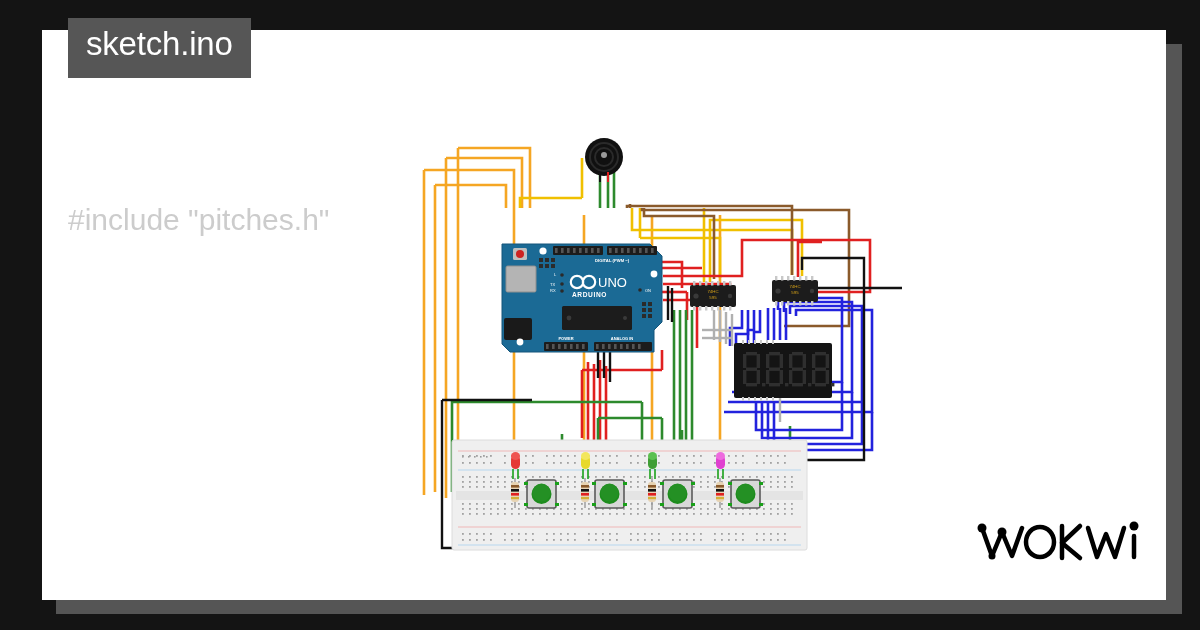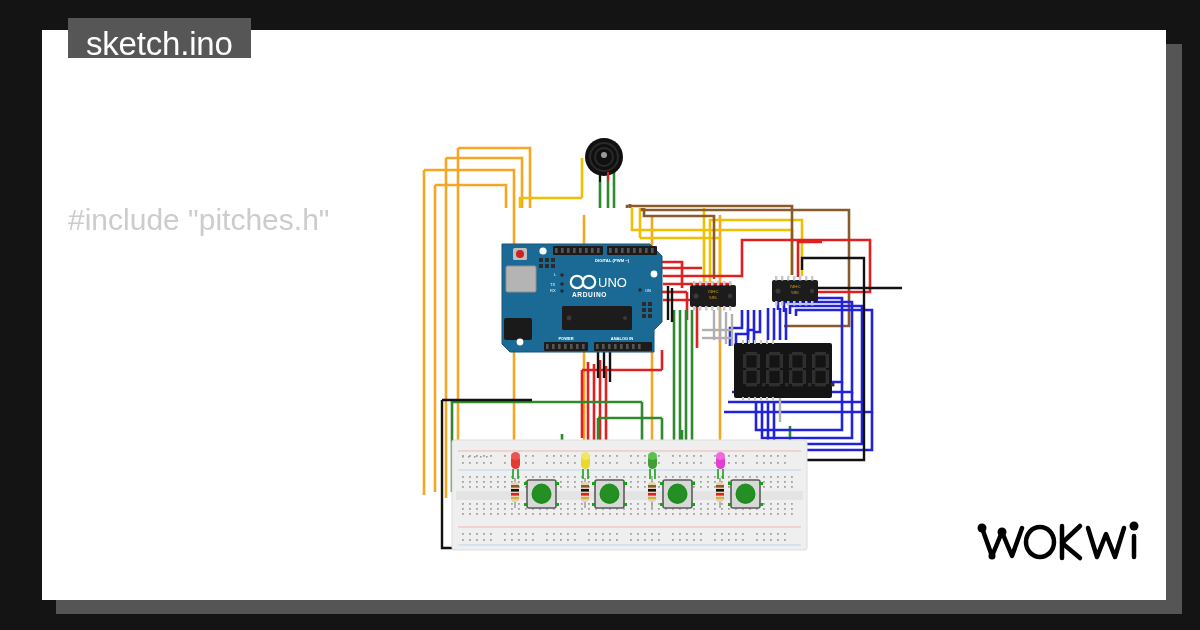--- a/index.html
+++ b/index.html
@@ -39,21 +39,21 @@
     height: 570px;
     background: #ffffff;
     overflow: hidden;
   }
 
   
   .file-tab {
     position: absolute;
     left: 68px;
     top: 18px;
-    height: 40px;
+    height: 60px;
     padding: 0 18px;
     background: #565656;
     color: #ffffff;
     font-size: 33px;
     line-height: 52px;
     letter-spacing: -0.2px;
     white-space: nowrap;
     z-index: 40;
     font-family: "Liberation Sans", sans-serif;
   }

